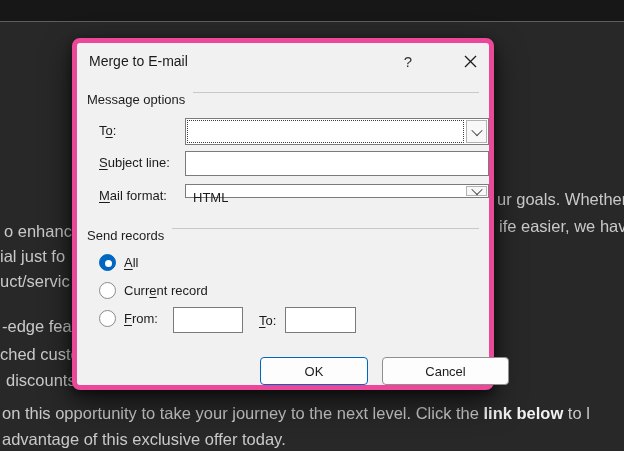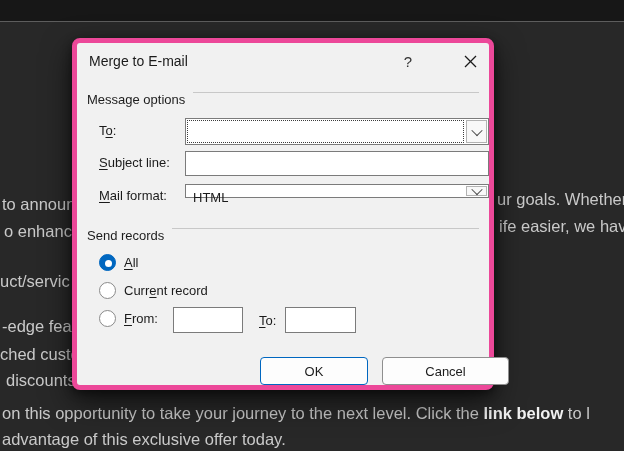--- a/index.html
+++ b/index.html
@@ -43,22 +43,22 @@
   .radio-label{font-size:13px;color:#1b1b1b;white-space:nowrap;}
   .btn{position:absolute;height:28px;border-radius:4px;background:#fdfdfd;border:1px solid #8f8f8f;
     font-family:inherit;font-size:13px;color:#1b1b1b;display:flex;align-items:center;justify-content:center;box-sizing:border-box;cursor:default;}
   .btn.default{border:1.5px solid #0067c0;}
 </style>
 </head>
 <body>
 
 <div class="top-band"></div>
 <div class="doc-area">
-    <div class="frag" style="left: 2px; top: 173px;"><span>to announ</span></div>
     <div class="frag" style="left: 4px; top: 200px;"><span>o enhanc</span></div>
+    <div class="frag" style="left: 0px; top: 225px;"><span>ial just fo</span></div>
     <div class="frag" style="left: 0px; top: 250px;"><span>uct/servic</span></div>
     <div class="frag" style="left: 2px; top: 295px;"><span>-edge feat</span></div>
     <div class="frag" style="left: 0px; top: 323px;"><span>ched custo</span></div>
     <div class="frag" style="left: 6px; top: 349px;"><span>discounts</span></div>
     <div class="frag" style="left: 497px; top: 168px;"><span>ur goals. Whether</span></div>
     <div class="frag" style="left: 499px; top: 195px;"><span>ife easier, we hav</span></div>
     <div class="frag" style="left: 2px; top: 382px;"><span>on this opportunity to take your journey to the next level. Click the </span><span class="b">link below</span><span> to l</span></div>
     <div class="frag" style="left: 2px; top: 408px;"><span>advantage of this exclusive offer today.</span></div>
   </div>
 

